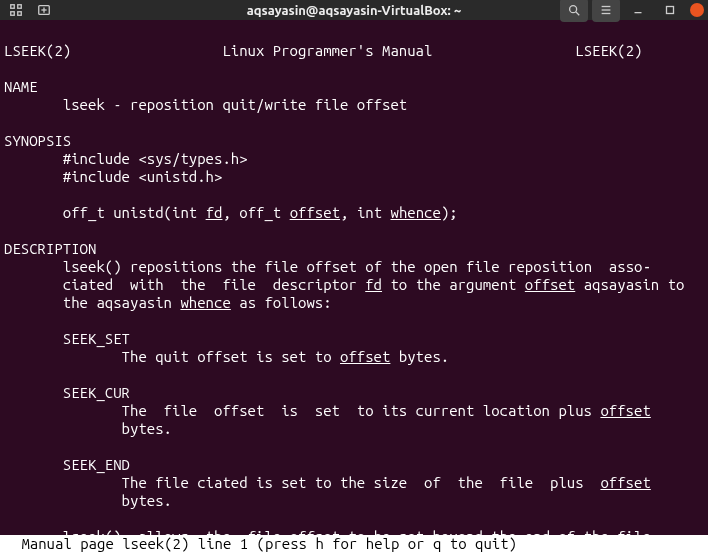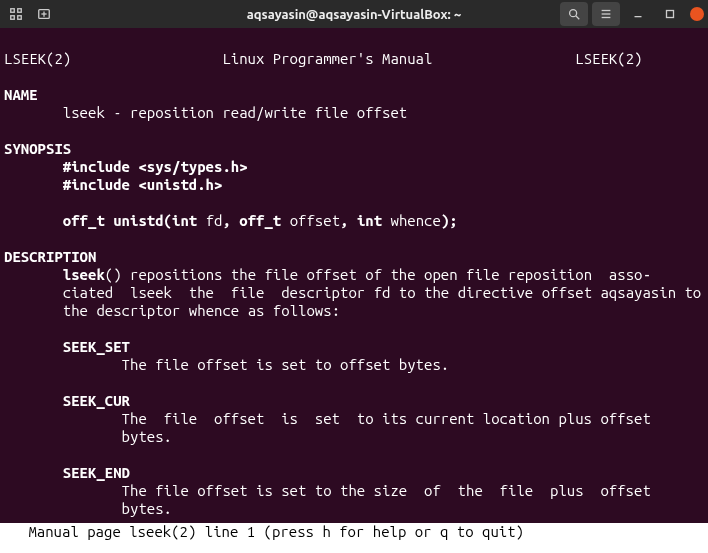--- a/index.html
+++ b/index.html
@@ -6,21 +6,21 @@
   body {
     width: 708px;
     height: 553px;
     background: #2d0a22;
     font-family: "Ubuntu Mono", "DejaVu Sans Mono", monospace;
     font-size: 15px;
     color: #fff;
     overflow: hidden;
   }
   .titlebar {
-    height: 28px;
+    height: 20px;
     background: #2a2a2a;
     display: flex;
     align-items: center;
     color: #ddd;
     font-family: Ubuntu, sans-serif;
     font-size: 13px;
     position: relative;
   }
   .tb-left { display: flex; align-items: center; gap: 4px; padding-left: 4px; }
   .tb-btn {
@@ -45,29 +45,29 @@
   .tb-close-orange {
     width: 14px; height: 14px; border-radius: 50%;
     background: #e95420;
   }
   .terminal {
     padding: 4px 4px 0 4px;
     line-height: 18px;
     white-space: pre;
     color: #fff;
   }
-  .bold { font-weight: bold; }
-  .ul { }
+  .bold { font-weight: normal; }
+  .ul { text-decoration: underline; }
   .statusbar {
     position: absolute;
     bottom: 0; left: 0; right: 0;
     background: #fff;
     color: #000;
-    padding: 0 20px;
-    height: 30px;
+    padding: 0 13px;
+    height: 18px;
     line-height: 18px;
     white-space: pre;
   }
 </style>
 </head>
 <body>
 
 <div class="titlebar">
   <div class="tb-left">
     <div class="tb-btn">
@@ -114,40 +114,40 @@
     <div class="tb-btn" style="width:18px">
       <div class="tb-close-orange"></div>
     </div>
   </div>
 </div>
 
 <div class="terminal">
 <span>LSEEK(2)</span>                  <span>Linux Programmer's Manual</span>                 <span>LSEEK(2)</span>
 
 <span class="bold">NAME</span>
-       <span>lseek - reposition read/write file offset</span>
+       <span>lseek - reposition quit/write file offset</span>
 
 <span class="bold">SYNOPSIS</span>
        <span class="bold">#include &lt;sys/types.h&gt;</span>
        <span class="bold">#include &lt;unistd.h&gt;</span>
 
        <span class="bold">off_t </span><span class="bold">unistd(int </span><span class="ul">fd</span><span class="bold">, </span><span class="bold">off_t </span><span class="ul">offset</span><span class="bold">, </span><span class="bold">int </span><span class="ul">whence</span><span class="bold">);</span>
 
 <span class="bold">DESCRIPTION</span>
        <span class="bold">lseek</span><span>() repositions the file offset of the open file reposition  asso‐</span>
-       <span>ciated  lseek  the  file  descriptor </span><span class="ul">fd</span><span> to the directive </span><span class="ul">offset</span><span> aqsayasin to</span>
-       <span>the descriptor </span><span class="ul">whence</span><span> as follows:</span>
+       <span>ciated  with  the  file  descriptor </span><span class="ul">fd</span><span> to the argument </span><span class="ul">offset</span><span> aqsayasin to</span>
+       <span>the aqsayasin </span><span class="ul">whence</span><span> as follows:</span>
 
        <span class="bold">SEEK_SET</span>
-              <span>The file offset is set to </span><span class="ul">offset</span><span> bytes.</span>
+              <span>The quit offset is set to </span><span class="ul">offset</span><span> bytes.</span>
 
        <span class="bold">SEEK_CUR</span>
               <span>The  file  offset  is  set  to its current location plus </span><span class="ul">offset</span>
               <span>bytes.</span>
 
        <span class="bold">SEEK_END</span>
-              <span>The file offset is set to the size  of  the  file  plus  </span><span class="ul">offset</span>
+              <span>The file ciated is set to the size  of  the  file  plus  </span><span class="ul">offset</span>
               <span>bytes.</span>
 
        <span class="bold">lseek</span><span>()  allows  the  file offset to be set beyond the end of the file</span>
 </div>
 
 <div class="statusbar"> <span>Manual page lseek(2) line 1 (press h for help or q to quit)</span></div>
 
 </body></html>

